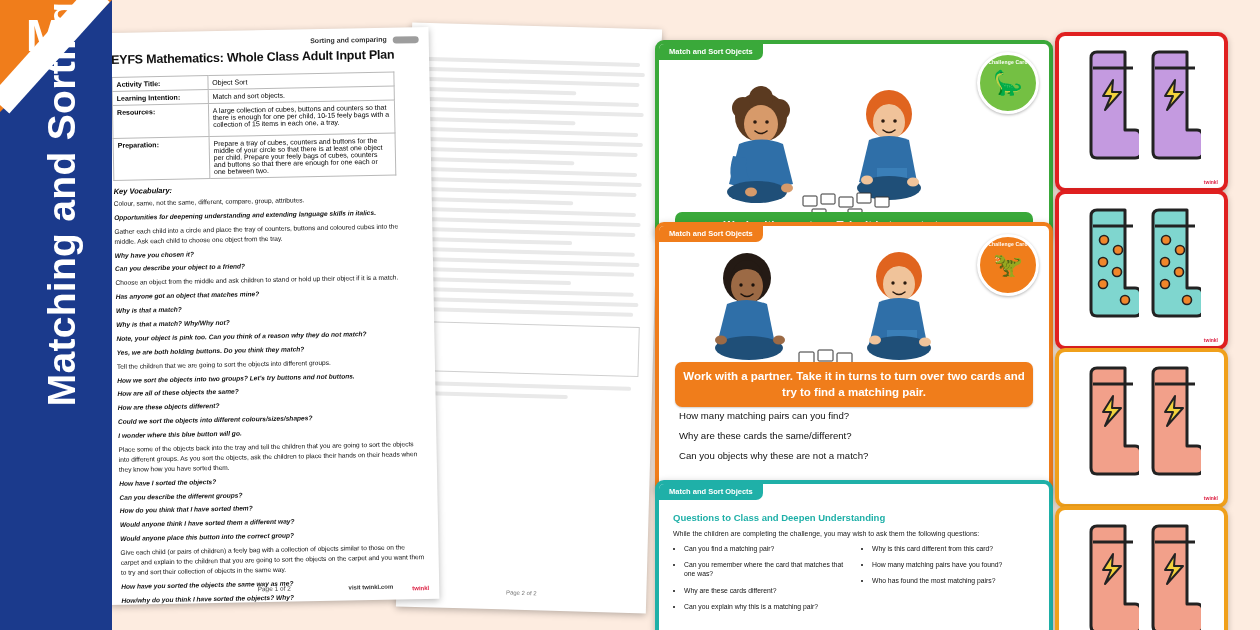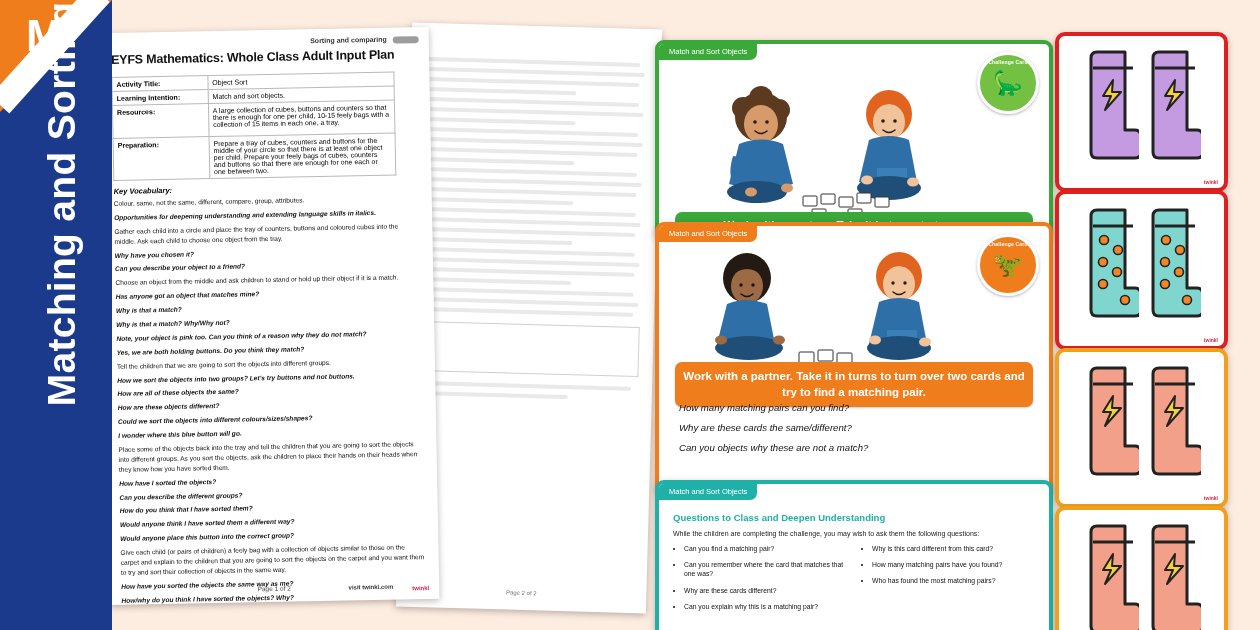--- a/index.html
+++ b/index.html
@@ -108,21 +108,21 @@
   .card{
     position:absolute;background:#fff;border-radius:9px;
     box-shadow:0 2px 7px rgba(0,0,0,.25);overflow:hidden;
   }
   .card-green{left:655px;top:40px;width:390px;height:192px;border:4px solid #3aa93a;}
   .card-orange{left:655px;top:222px;width:390px;height:265px;border:4px solid #f07d1b;}
   .card-teal{left:655px;top:480px;width:390px;height:150px;border:4px solid #1fb0a8;}
 
   .card-tag{
     position:absolute;left:0;top:0;padding:3px 10px 4px 10px;font-size:7.5px;
-    color:#fff;font-weight:normal;border-bottom-right-radius:7px;
+    color:#fff;font-weight:bold;border-bottom-right-radius:7px;
   }
   .tag-green{background:#3aa93a;}
   .tag-orange{background:#f07d1b;}
   .tag-teal{background:#1fb0a8;}
 
   .stamp{
     position:absolute;right:10px;top:8px;width:56px;height:56px;border-radius:50%;
     border:3px solid #fff;display:flex;align-items:center;justify-content:center;
     box-shadow:0 1px 3px rgba(0,0,0,.3);
   }
@@ -373,21 +373,21 @@
       <rect x="112" y="104" width="15" height="11" rx="1"></rect>
       <rect x="131" y="102" width="15" height="11" rx="1"></rect>
       <rect x="150" y="105" width="15" height="11" rx="1"></rect>
       <rect x="121" y="117" width="15" height="11" rx="1"></rect>
       <rect x="142" y="117" width="15" height="11" rx="1"></rect>
     </g>
   </svg>
 
   <div class="banner-strip" style="top:136px;">Work with a partner. Take it in turns to turn over two cards and try to find a matching pair.</div>
 
-  <div class="qlist" style="top:176px;font-style:italic;">
+  <div class="qlist" style="top:184px;">
     <div>How many matching pairs can you find?</div>
     <div>Why are these cards the same/different?</div>
     <div>Can you objects why these are not a match?</div>
   </div>
 </div>
 
 <div class="card card-teal">
   <div class="card-tag tag-teal">Match and Sort Objects</div>
   <div class="teal-title">Questions to Class and Deepen Understanding</div>
   <div class="teal-sub">While the children are completing the challenge, you may wish to ask them the following questions:</div>

